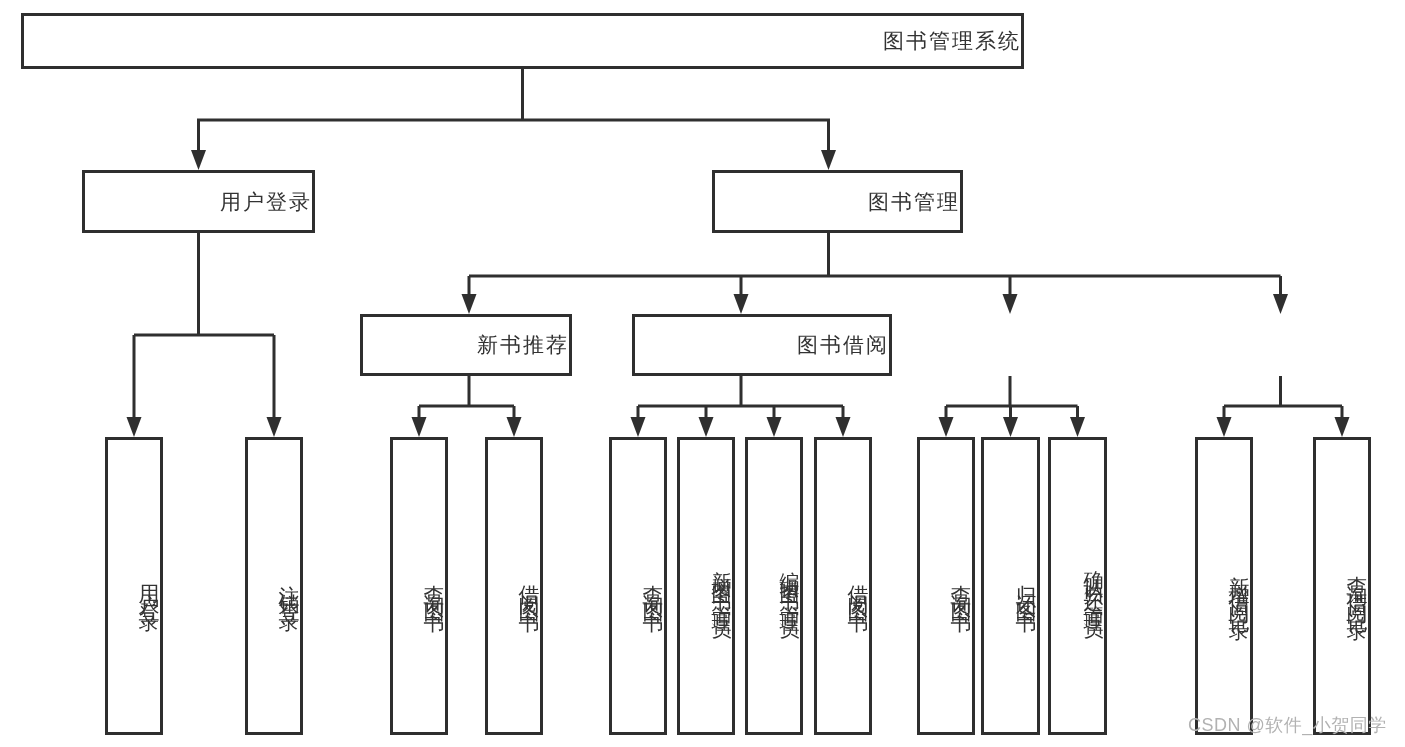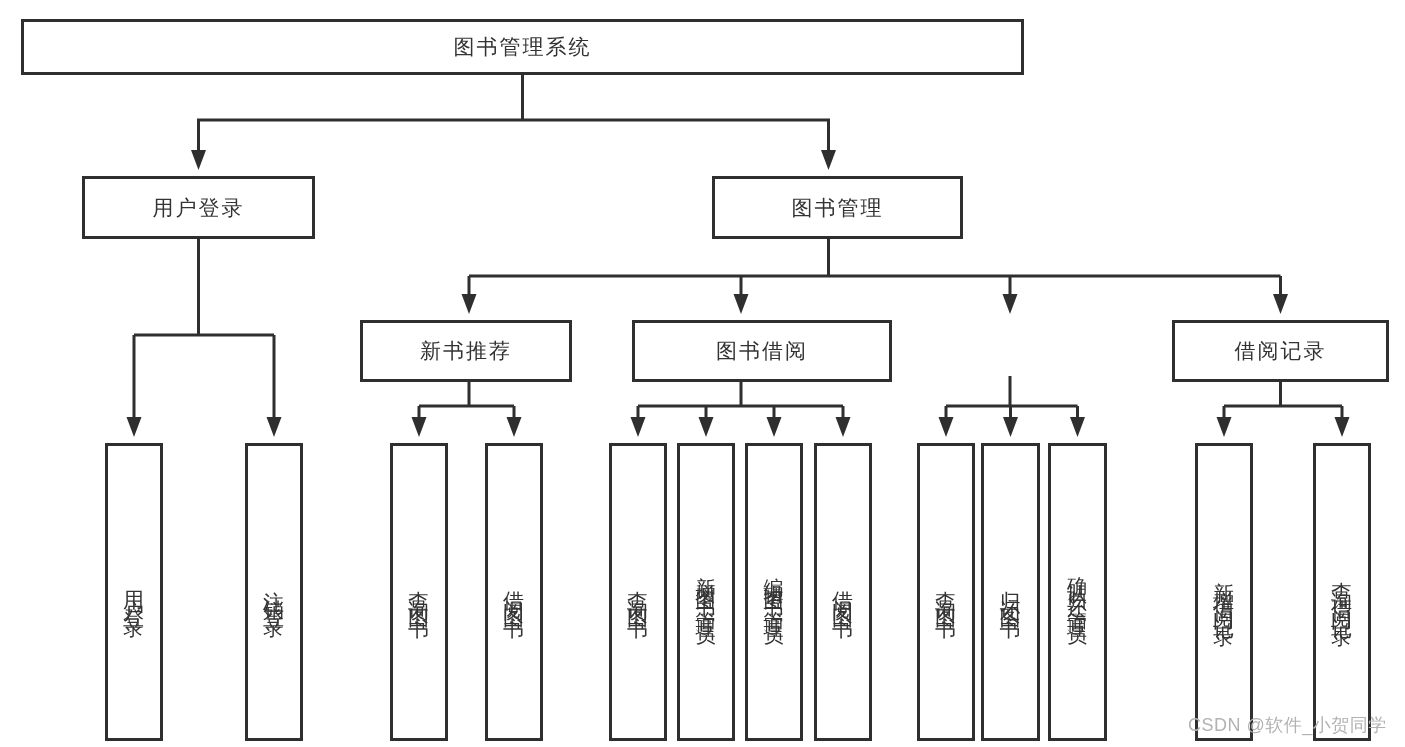--- a/index.html
+++ b/index.html
@@ -16,23 +16,22 @@
     left: 0; top: 0;
     width: 1405px; height: 747px;
   }
   .box {
     position: absolute;
     box-sizing: border-box;
     border: 3px solid #2f2f2f;
     background: #ffffff;
     display: flex;
     align-items: center;
-    justify-content: center;
+    justify-content: flex-end;
     color: #333333;
-    margin-top: 6px;
   }
   .hlabel {
     font-size: 21px;
     letter-spacing: 2px;
     white-space: nowrap;
     color: #333333;
   }
   .vlabel {
     writing-mode: vertical-rl;
     text-orientation: mixed;
@@ -112,23 +111,20 @@
   <div class="box" style="left:712px;top:170px;width:251px;height:63px">
     <span class="hlabel">图书管理</span>
   </div>
 
   <div class="box" style="left:360px;top:314px;width:212px;height:62px">
     <span class="hlabel">新书推荐</span>
   </div>
   <div class="box" style="left:632px;top:314px;width:260px;height:62px">
     <span class="hlabel">图书借阅</span>
   </div>
-  <div class="box" style="left:1172px;top:314px;width:217px;height:62px">
-    <span class="hlabel">借阅记录</span>
-  </div>
 
   <div class="box" style="left:105px;top:437px;width:58px;height:298px">
     <span class="vlabel">用户登录</span>
   </div>
   <div class="box" style="left:245px;top:437px;width:58px;height:298px">
     <span class="vlabel">注销登录</span>
   </div>
 
   <div class="box" style="left:390px;top:437px;width:58px;height:298px">
     <span class="vlabel">查询图书</span>

